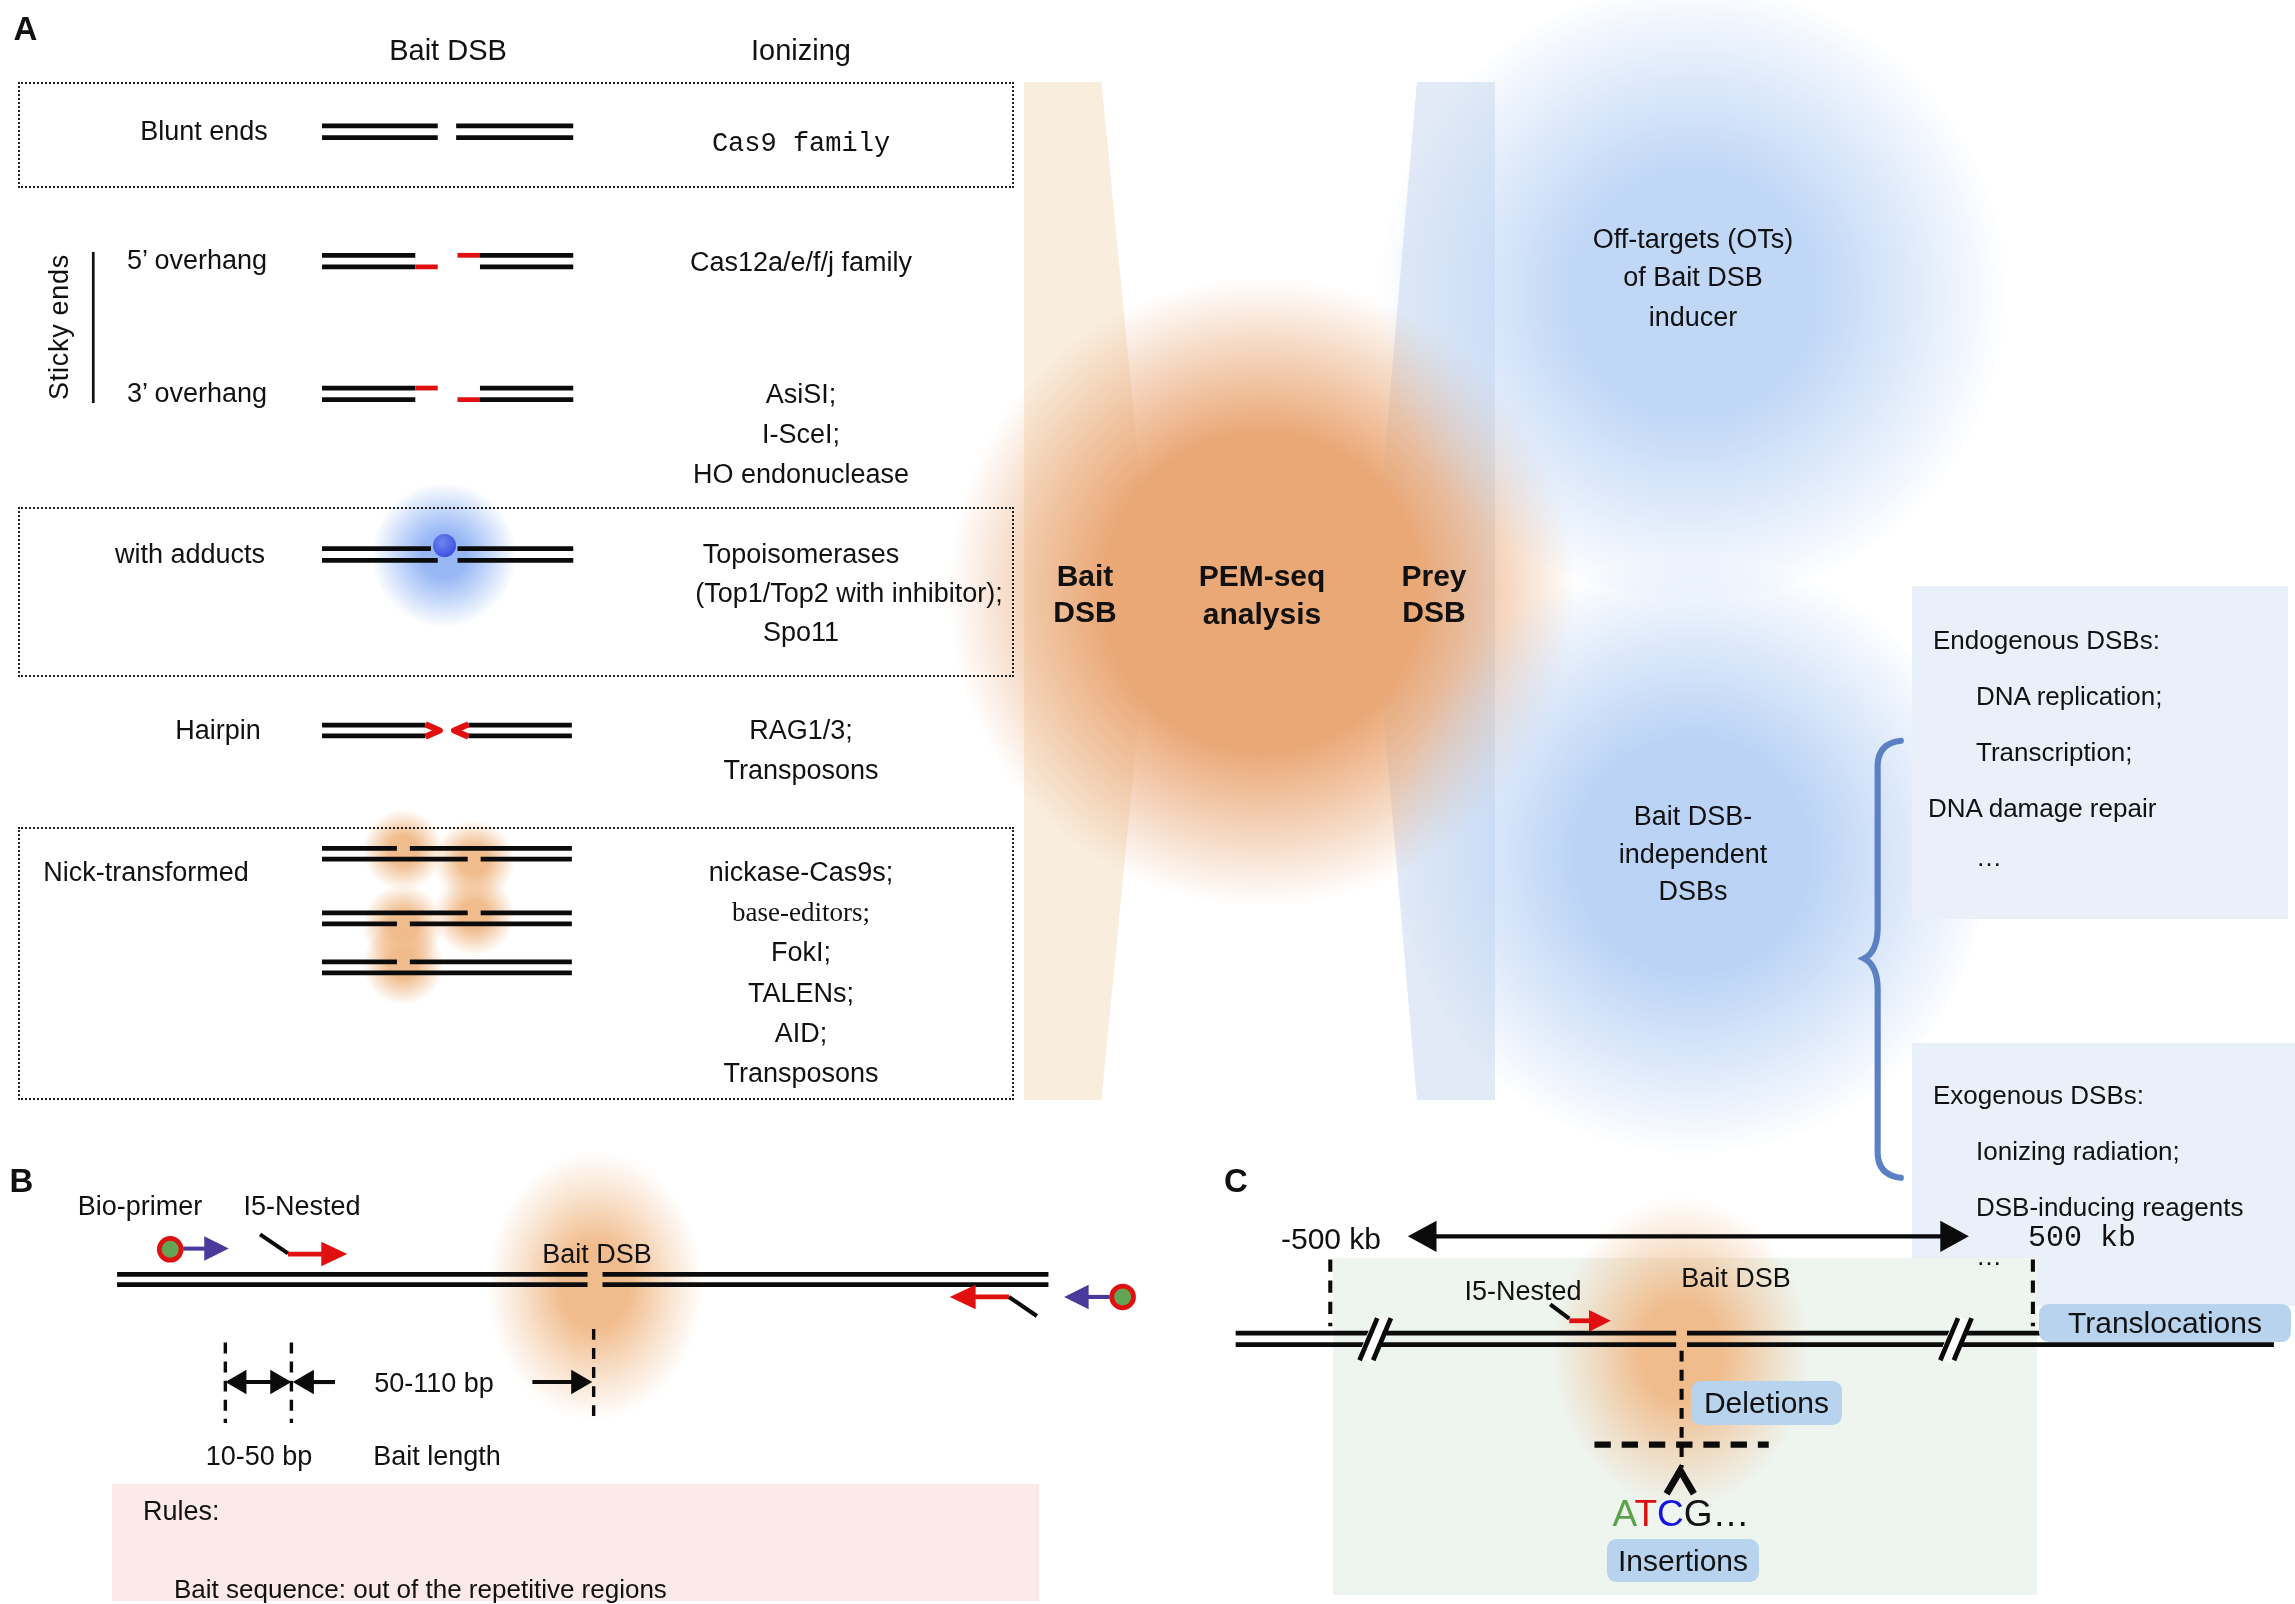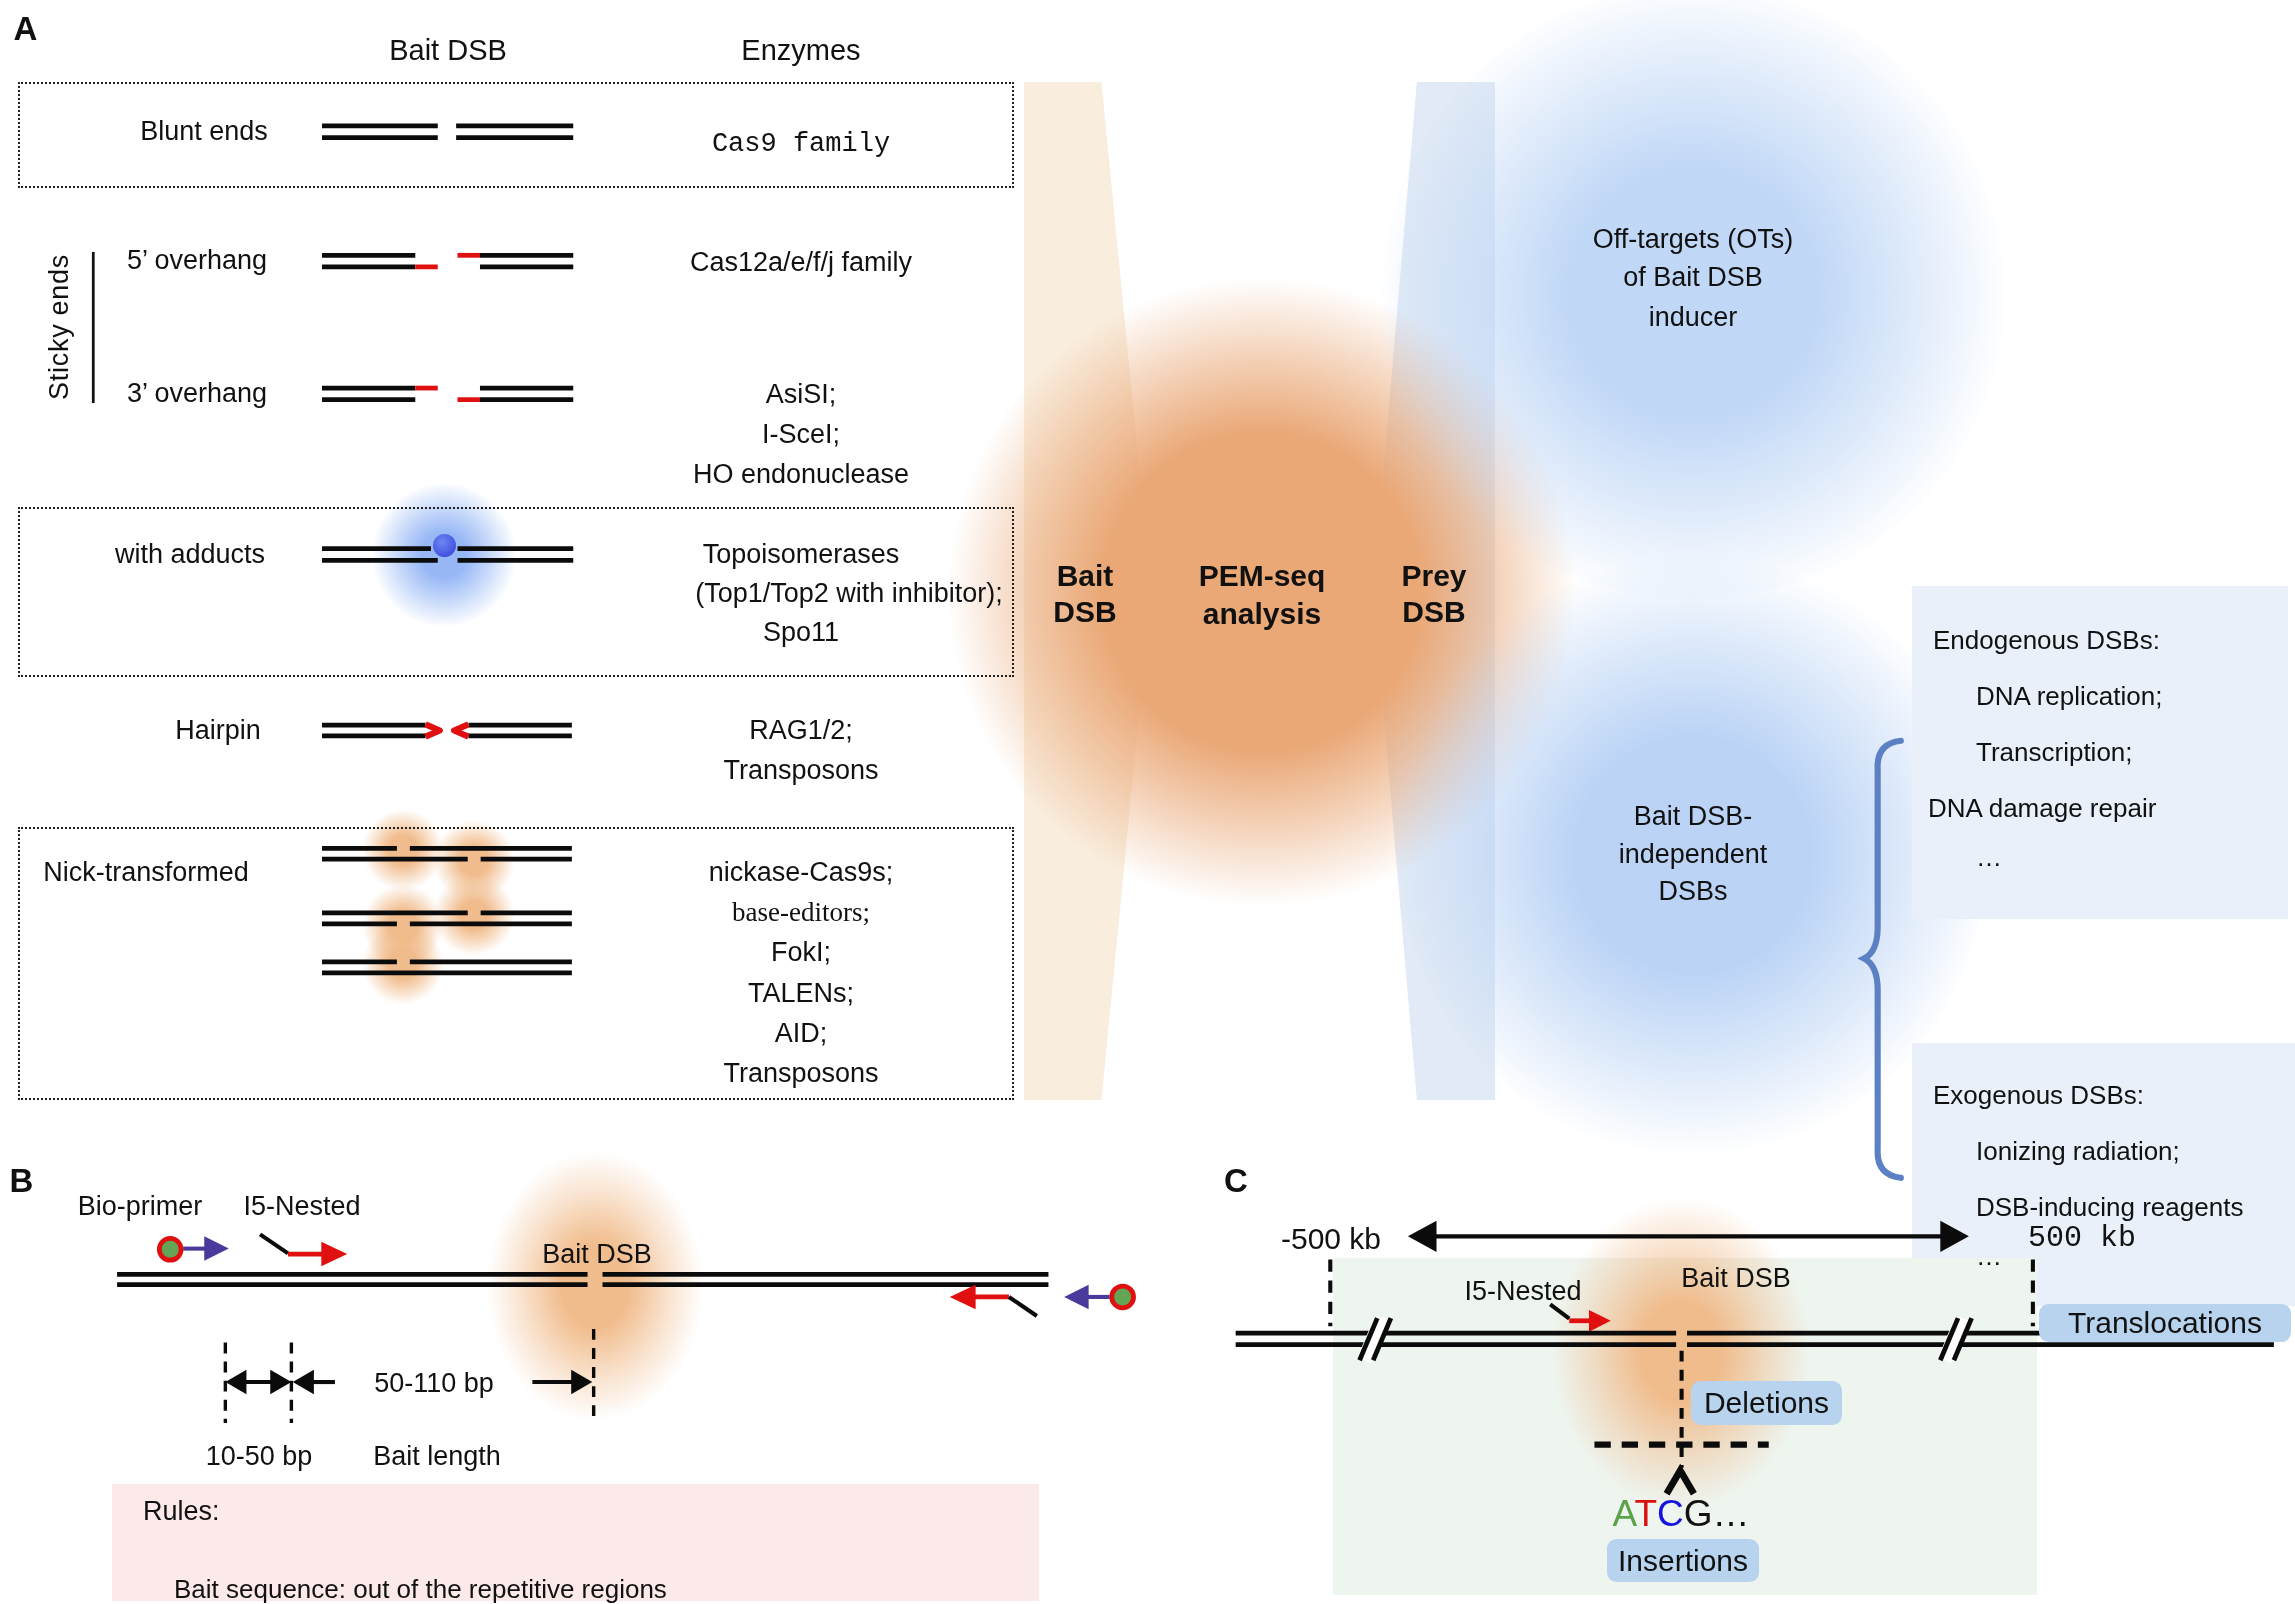--- a/index.html
+++ b/index.html
@@ -214,41 +214,41 @@
       <line x1="2342" y1="2122" x2="2598" y2="2122" stroke-width="9" stroke-dasharray="24 16"></line>
     </g>
     <path d="M 2448 2194 L 2468 2160 L 2488 2194" fill="none" stroke="#0b0b0b" stroke-width="10" stroke-linejoin="miter"></path>
   </svg>
 
   <div class="abs" style="left:433px;top:534px;width:23px;height:23px;border-radius:50%;
               background:radial-gradient(circle at 40% 35%,#6e86f2,#2f3fd8);"></div>
 
   <div class="panel-label" style="left:13.6px;top:9.5px;">A</div>
   <div class="txt hdr" style="left:448px;top:51px;">Bait DSB</div>
-  <div class="txt hdr" style="left:801px;top:51px;">Enzymes</div>
+  <div class="txt hdr" style="left:801px;top:51px;">Ionizing</div>
 
   <div class="txt" style="left:204px;top:132px;">Blunt ends</div>
   <div class="txt" style="left:801px;top:145px;font-family:Liberation Mono, monospace;">Cas9 family</div>
 
   <div class="vert" style="left:59px;top:327px;">Sticky ends</div>
   <div class="txt" style="left:197px;top:261px;">5’ overhang</div>
   <div class="txt" style="left:801px;top:263px;">Cas12a/e/f/j family</div>
 
   <div class="txt" style="left:197px;top:394px;">3’ overhang</div>
   <div class="txt" style="left:801px;top:395px;">AsiSI;</div>
   <div class="txt" style="left:801px;top:435px;">I-SceI;</div>
   <div class="txt" style="left:801px;top:475px;">HO endonuclease</div>
 
   <div class="txt" style="left:190px;top:555px;">with adducts</div>
   <div class="txt" style="left:801px;top:555px;">Topoisomerases</div>
   <div class="txt" style="left:801px;top:594px;margin-left:48px;">(Top1/Top2 with inhibitor);</div>
   <div class="txt" style="left:801px;top:633px;">Spo11</div>
 
   <div class="txt" style="left:218px;top:731px;">Hairpin</div>
-  <div class="txt" style="left:801px;top:731px;">RAG1/2;</div>
+  <div class="txt" style="left:801px;top:731px;">RAG1/3;</div>
   <div class="txt" style="left:801px;top:771px;">Transposons</div>
 
   <div class="txt" style="left:146px;top:873px;">Nick-transformed</div>
   <div class="txt" style="left:801px;top:873px;">nickase-Cas9s;</div>
   <div class="txt" style="left:801px;top:913px;font-family:Liberation Serif, serif;">base-editors;</div>
   <div class="txt" style="left:801px;top:953px;">FokI;</div>
   <div class="txt" style="left:801px;top:994px;">TALENs;</div>
   <div class="txt" style="left:801px;top:1034px;">AID;</div>
   <div class="txt" style="left:801px;top:1074px;">Transposons</div>
 

